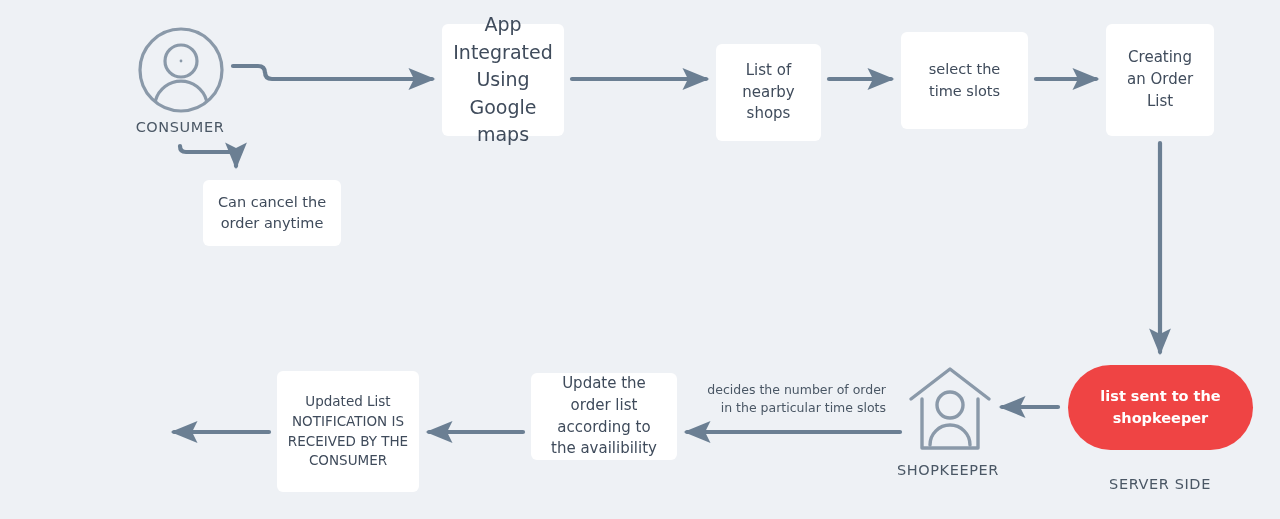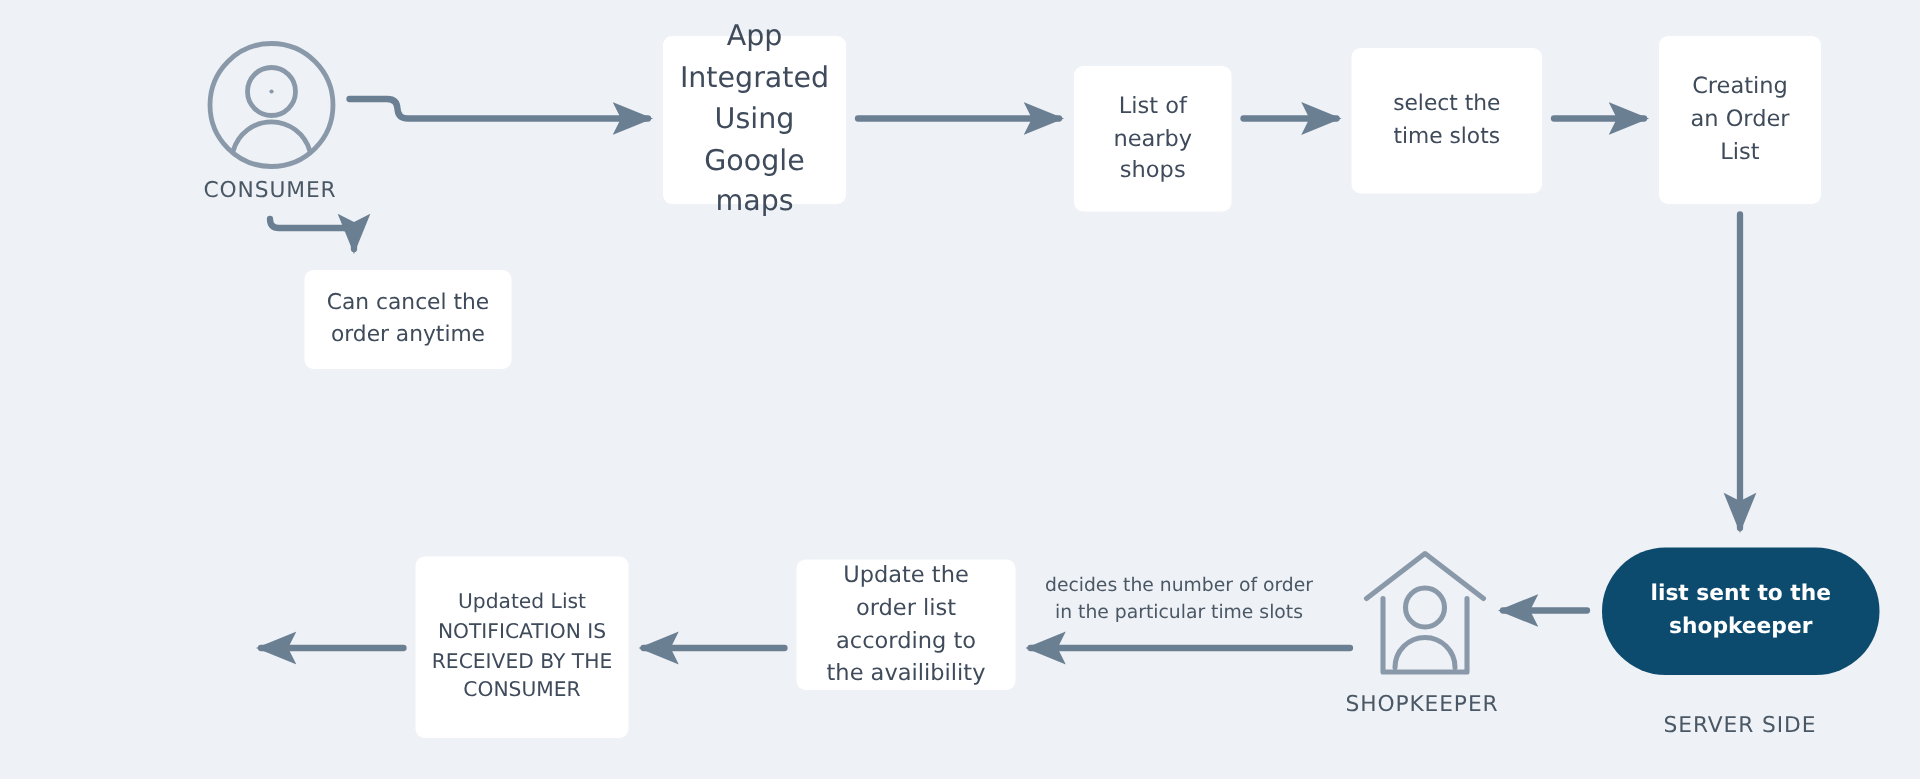--- a/index.html
+++ b/index.html
@@ -43,21 +43,21 @@
   #node-cancel    { left:163px; top:180px; width:138px; height:66px;  font-size:14.5px;margin-left:40px; }
 
   #node-update    { left:531px; top:373px; width:146px; height:87px; font-size:15px; }
   #node-notify    { left:277px; top:371px; width:142px; height:121px; font-size:13.5px; }
   #node-visits    { left:23px;  top:384px; width:141px; height:105px; font-size:13.5px; }
 
   #node-server {
     position: absolute;
     left: 1068px; top: 365px;
     width: 185px; height: 85px;
-    background: #0c4a6e;
+    background: #ef4444;
     border-radius: 46px;
     display: flex; align-items: center; justify-content: center;
     text-align: center;
     color: #ffffff;
     font-size: 14.5px;
     font-weight: bold;
     line-height: 1.45;
     box-sizing: border-box;
   }
 
@@ -70,21 +70,21 @@
     white-space: nowrap;
   }
   #label-consumer  { left:121px; top:119px; width:118px; }
   #label-shopkeeper{ left:872px; top:462px; width:152px; }
   #label-serverside{ left:1084px; top:476px; width:152px; }
 
   .edge-label {
     position: absolute;
     color: #4a5765;
     font-size: 12.5px;
-    text-align: center;
+    text-align: right;
     line-height: 1.4;
     white-space: pre-line;
   }
   #label-decides { left:686px; top:381px; width:200px; }
 
   .icon-wrap { position: absolute; }
   #icon-consumer  { left:137px; top:26px;  width:88px;  height:88px; }
   #icon-shopkeeper{ left:906px; top:363px; width:88px;  height:92px; }
 
   svg.flow-layer {

